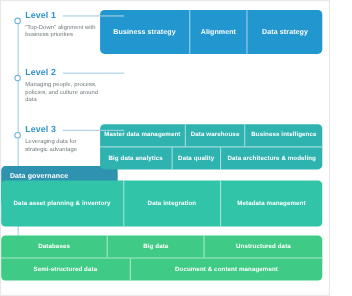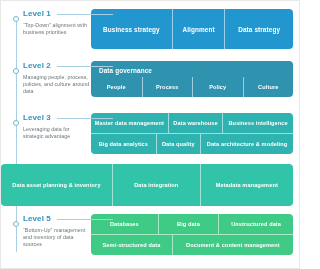--- a/index.html
+++ b/index.html
@@ -16,21 +16,21 @@
   
   .rail{
     position:absolute;left:15px;top:16px;width:1px;height:235px;
     background:#a9cfe3;
   }
 
   .row{
     position:absolute;left:0;width:300px;display:flex;align-items:flex-start;
   }
   .r1{top:8px;}
-  .r2{top:60px;}
+  .r2{top:60px;flex-direction:column;}
   .r3{top:112px;}
   .r4{top:163px;}
   .r5{top:213px;}
 
   .left{
     position:relative;width:90px;flex:0 0 90px;padding-left:22px;
     box-sizing:border-box;
   }
   .dot{
     position:absolute;left:11.5px;top:7px;width:6px;height:6px;border-radius:50%;
@@ -140,25 +140,20 @@
     <div class="panel p4">
       <div class="prow">
         <div class="cell" style="width:38%">Data asset planning &amp; inventory</div>
         <div class="cell" style="width:30%">Data integration</div>
         <div class="cell" style="width:32%">Metadata management</div>
       </div>
     </div>
   </div>
 
   <div class="row r5">
-    <div class="left">
-      <span class="dot"></span>
-      <div class="lvl">Level 5<span class="dash"></span></div>
-      <div class="desc">“Bottom-Up” management and inventory of data sources</div>
-    </div>
     <div class="panel p5">
       <div class="prow">
         <div class="cell" style="width:33%">Databases</div>
         <div class="cell" style="width:30%">Big data</div>
         <div class="cell" style="width:37%">Unstructured data</div>
       </div>
       <div class="prow">
         <div class="cell" style="width:40%">Semi-structured data</div>
         <div class="cell" style="width:60%">Document &amp; content management</div>
       </div>

